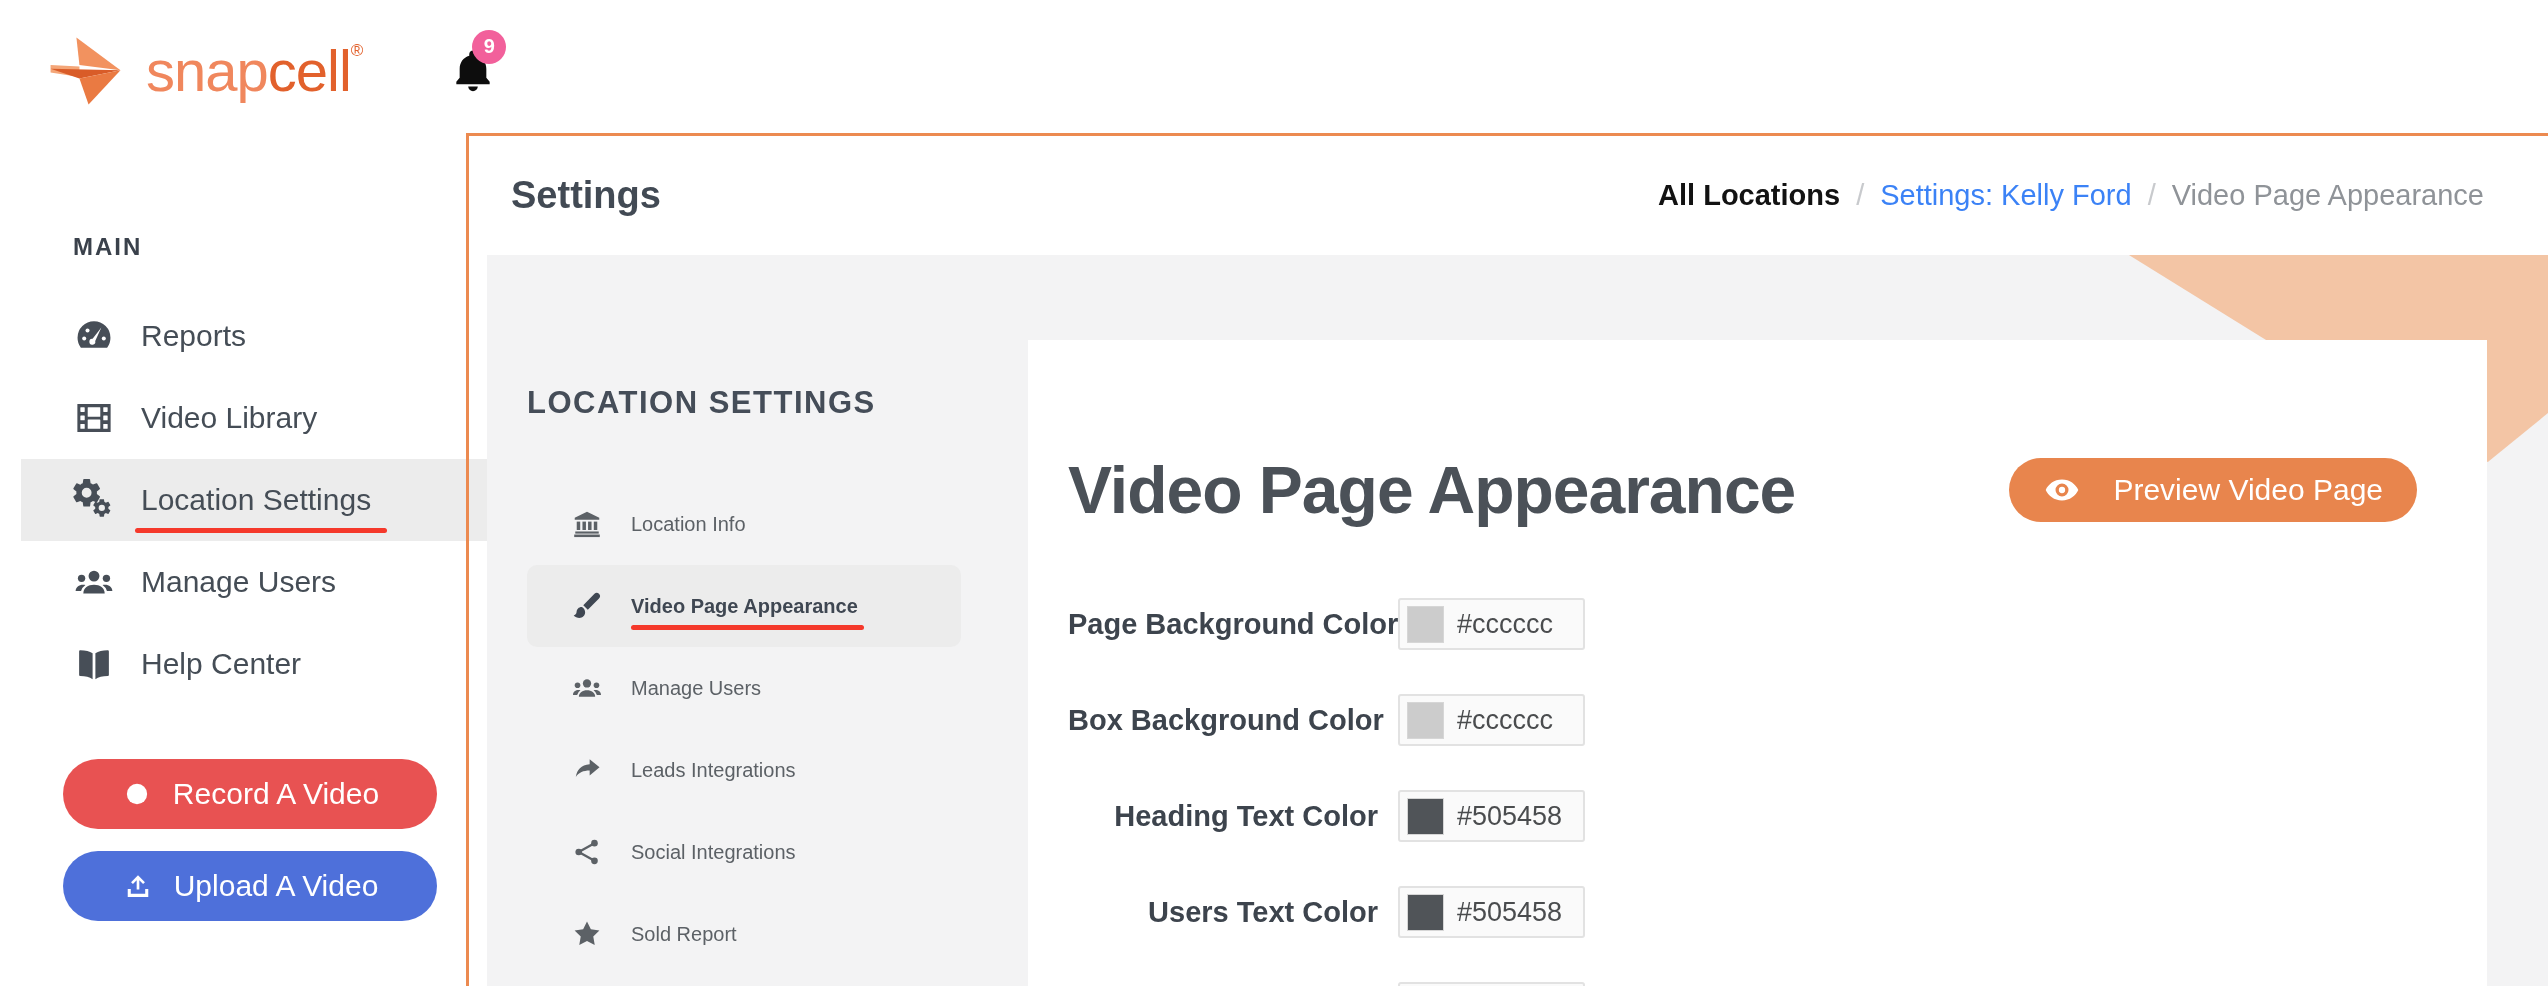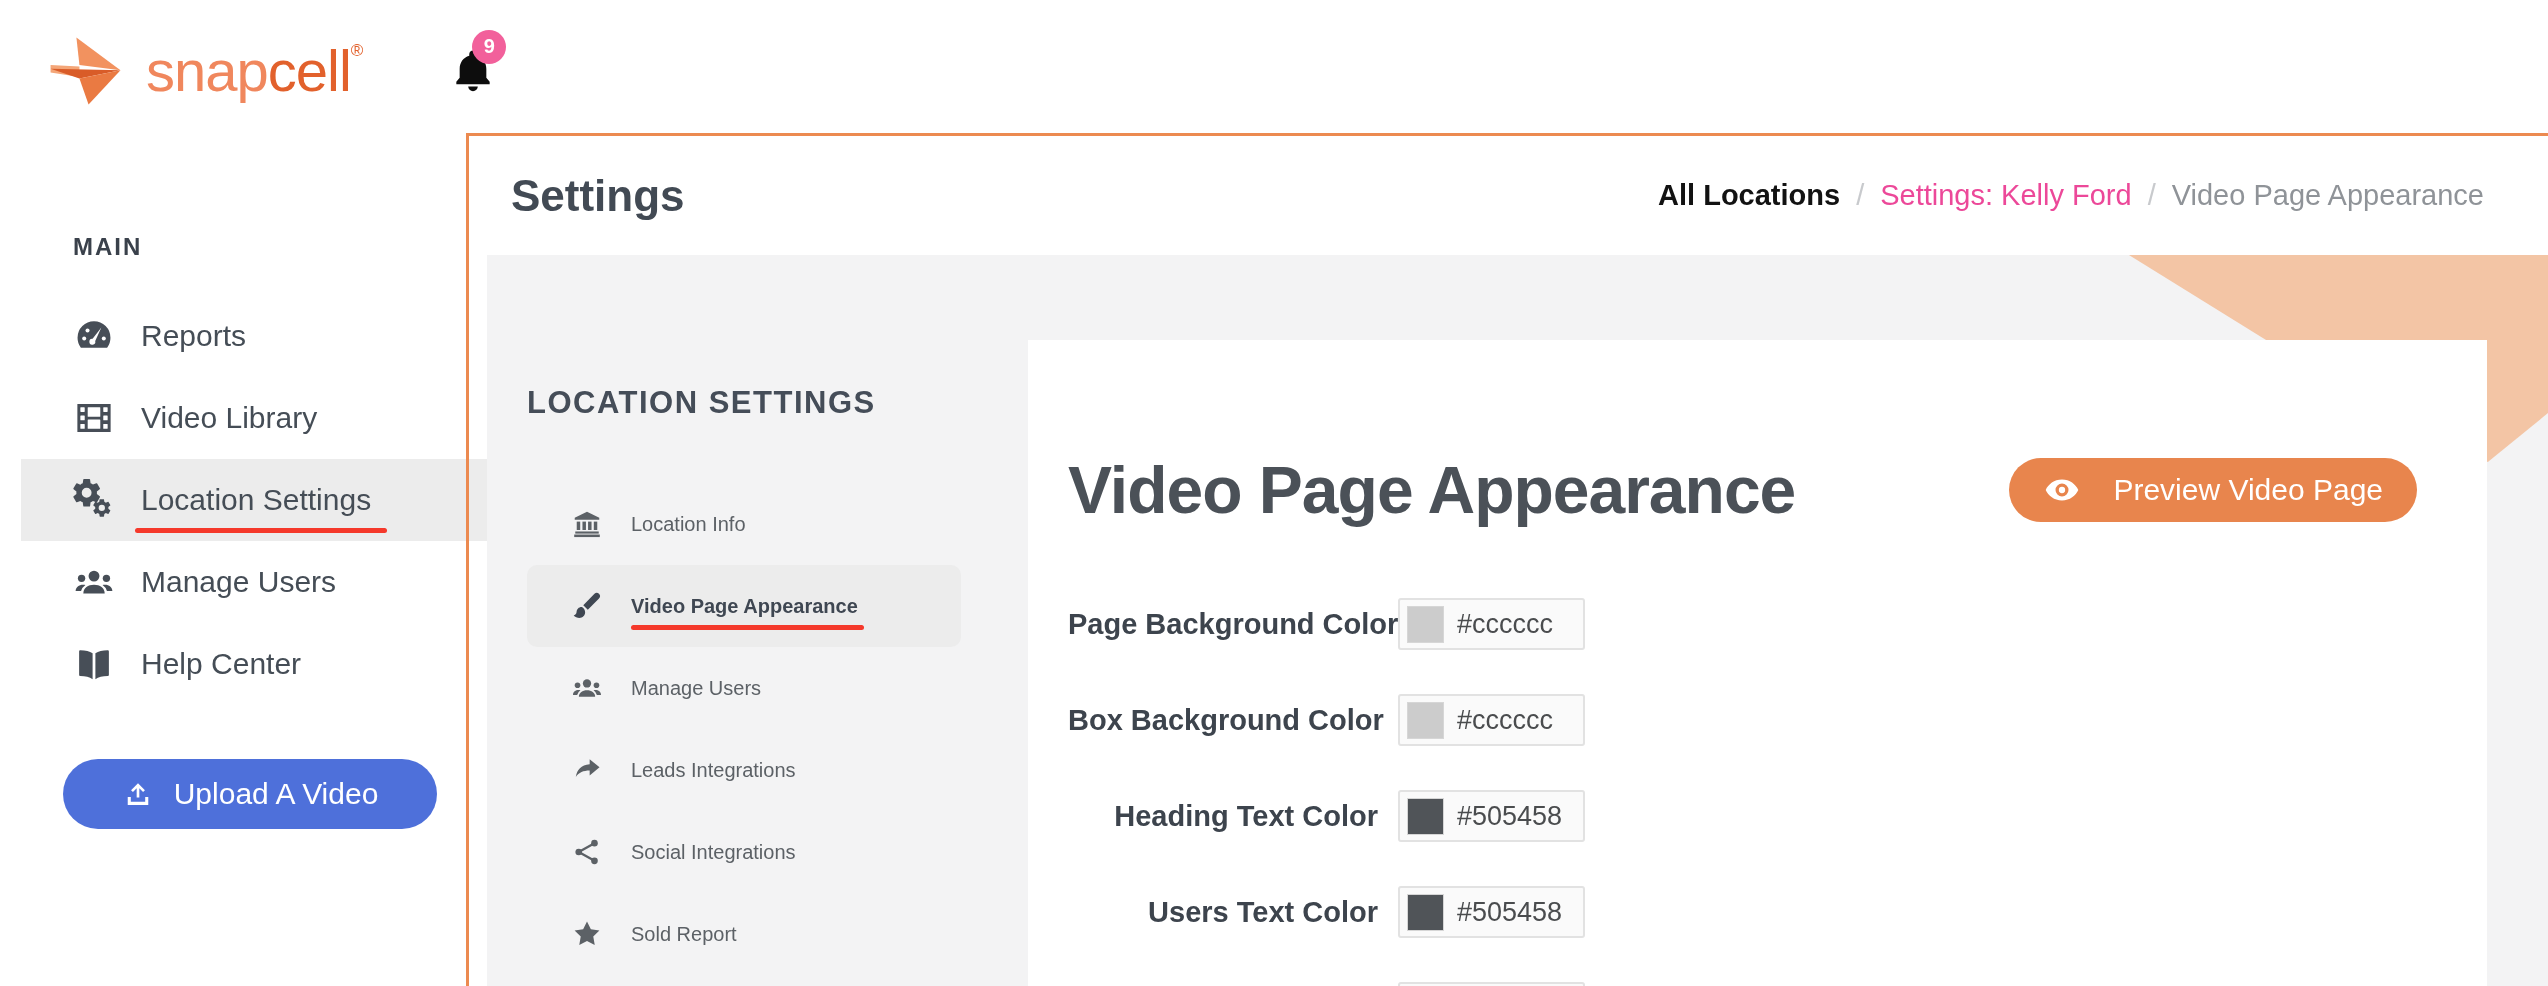--- a/index.html
+++ b/index.html
@@ -64,27 +64,27 @@
   .btn-pill .btn-icon svg { width: 100%; height: 100%; }
   .btn-record { background: #E85252; }
   .btn-upload { background: #4E70DA; }
 
   
   .settings-bar {
     position: absolute; left: 469px; top: 136px; width: 2079px; height: 119px;
     background: #fff; display: flex; align-items: center;
     padding: 0 64px 0 42px; z-index: 3;
   }
-  .settings-title { font-size: 44px; font-weight: 700; color: #424A54; }
+  .settings-title { font-size: 38px; font-weight: 700; color: #424A54; }
   .breadcrumb { margin-left: auto; display: flex; align-items: center; font-size: 29px; }
   .crumb { display: flex; align-items: center; cursor: pointer; }
   .crumb .sep { color: #C8CACD; margin: 0 16px; }
   .crumb .sep:empty { display: none; }
   .tone-dark { color: #121212; font-weight: 600; }
-  .tone-mid { color: #ec4899; font-weight: 400; }
+  .tone-mid { color: #3b82f6; font-weight: 400; }
   .tone-light { color: #8F9398; font-weight: 400; }
 
   
   .main { position: absolute; left: 469px; top: 255px; width: 2079px; height: 731px; background: #F3F3F4; overflow: hidden; z-index: 2; }
   .deco {
     position: absolute; left: 1590px; top: 0; width: 489px; height: 230px;
     background: #F3C5A5; z-index: 0;
     clip-path: polygon(14.3% 0%, 100% 0%, 100% 68.7%, 87.7% 90%, 43% 37.8%);
   }
 
@@ -229,20 +229,28 @@
       <div class="side-item">
         <span class="item-icon">
           <svg viewBox="0 0 24 24" fill="currentColor" xmlns="http://www.w3.org/2000/svg">
             <path d="M11.2 5.8C9.5 4.7 7.2 4.1 4.2 4.1c-.4 0-.7.3-.7.7v13.4c0 .4.3.7.7.7 2.9 0 5.3.6 7 1.8zM12.8 5.8c1.7-1.1 4-1.7 7-1.7.4 0 .7.3.7.7v13.4c0 .4-.3.7-.7.7-2.9 0-5.3.6-7 1.8z"></path>
           </svg>
         </span>
         <span class="item-label">Help Center</span>
       </div>
     </nav>
   <div class="sidebar-actions">
+    <button class="btn-pill btn-record">
+      <span class="btn-icon">
+          <svg viewBox="0 0 24 24" fill="currentColor" xmlns="http://www.w3.org/2000/svg">
+            <circle cx="12" cy="12" r="7.6"></circle>
+          </svg>
+        </span>
+      <span>Record A Video</span>
+    </button>
     <button class="btn-pill btn-upload">
       <span class="btn-icon">
           <svg viewBox="0 0 24 24" fill="currentColor" xmlns="http://www.w3.org/2000/svg">
             <path d="M11 14.6h2V7.7l2.8 2.8 1.4-1.4L12 3.9 6.8 9.1l1.4 1.4L11 7.7z"></path>
             <path d="M4.3 14.2h2.3v3.7h10.8v-3.7h2.3v6H4.3z"></path>
           </svg>
         </span>
       <span>Upload A Video</span>
     </button>
   </div>

